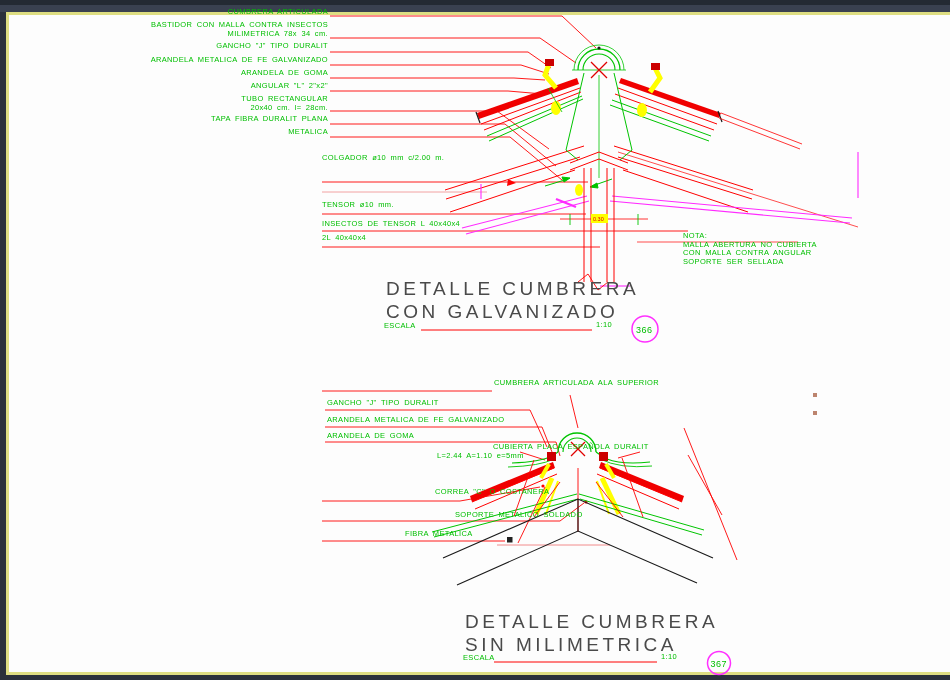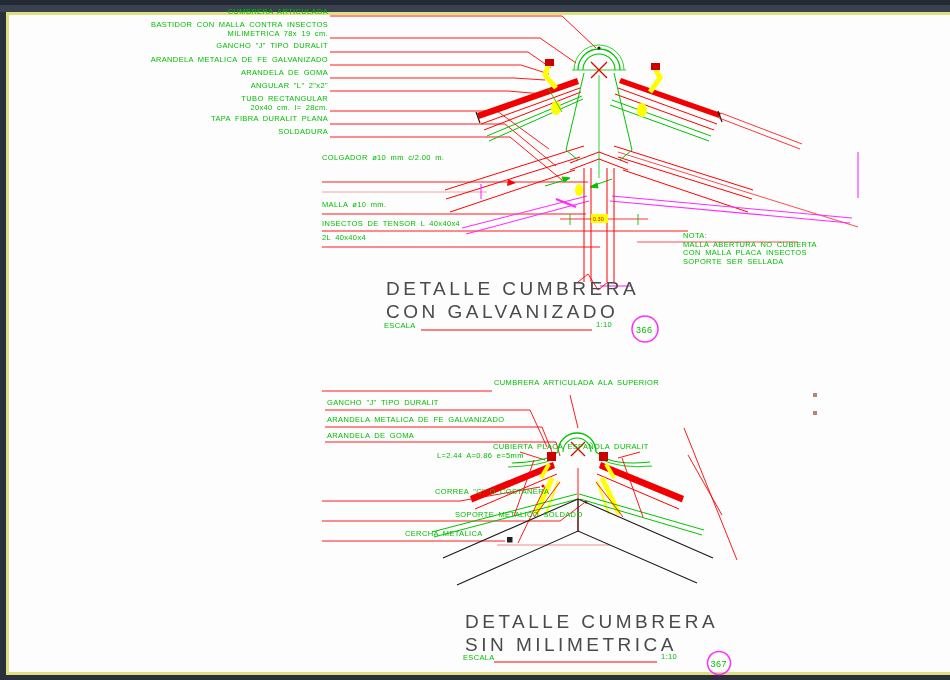--- a/index.html
+++ b/index.html
@@ -197,51 +197,51 @@
   <rect x="813" y="393" width="4" height="4" fill="#a05030" opacity="0.7"></rect>
   <rect x="813" y="411" width="4" height="4" fill="#a05030" opacity="0.7"></rect>
 
   <path d="M494,662 L657,662" stroke="#ff0000" stroke-width="1"></path>
   <circle cx="719" cy="663" r="11.5" stroke="#ff30ff" stroke-width="1.5" fill="none"></circle>
   <text class="bubble-txt" x="710.5" y="666.5">367</text>
 </svg>
 
 <span class="cad lt" style="top:8px">CUMBRERA ARTICULADA</span>
 <span class="cad lt" style="top:21px">BASTIDOR CON MALLA CONTRA INSECTOS</span>
-<span class="cad lt" style="top:29.5px">MILIMETRICA  78x 19 cm.</span>
+<span class="cad lt" style="top:29.5px">MILIMETRICA  78x 34 cm.</span>
 <span class="cad lt" style="top:42px">GANCHO "J" TIPO DURALIT</span>
 <span class="cad lt" style="top:55.5px">ARANDELA METALICA DE FE GALVANIZADO</span>
 <span class="cad lt" style="top:69px">ARANDELA DE GOMA</span>
 <span class="cad lt" style="top:82px">ANGULAR "L" 2"x2"</span>
 <span class="cad lt" style="top:95px">TUBO RECTANGULAR</span>
 <span class="cad lt" style="top:103.5px">20x40 cm. l= 28cm.</span>
 <span class="cad lt" style="top:115px">TAPA FIBRA DURALIT PLANA</span>
-<span class="cad lt" style="top:128px">SOLDADURA</span>
+<span class="cad lt" style="top:128px">METALICA</span>
 
 <span class="cad" style="left:322px;top:154px">COLGADOR ø10 mm c/2.00 m.</span>
-<span class="cad" style="left:322px;top:201px">MALLA ø10 mm.</span>
+<span class="cad" style="left:322px;top:201px">TENSOR ø10 mm.</span>
 <span class="cad" style="left:322px;top:219.5px">INSECTOS DE TENSOR L 40x40x4</span>
 <span class="cad" style="left:322px;top:233.5px">2L 40x40x4</span>
 
 <span class="cad" style="left:683px;top:232px">NOTA:</span>
 <span class="cad" style="left:683px;top:240.5px">MALLA ABERTURA NO CUBIERTA</span>
-<span class="cad" style="left:683px;top:249px">CON MALLA PLACA INSECTOS</span>
+<span class="cad" style="left:683px;top:249px">CON MALLA CONTRA ANGULAR</span>
 <span class="cad" style="left:683px;top:257.5px">SOPORTE SER SELLADA</span>
 
 <span class="title" style="left:386px;top:278px">DETALLE CUMBRERA</span>
 <span class="title" style="left:386px;top:301px">CON GALVANIZADO</span>
 <span class="cad" style="left:384px;top:322px">ESCALA</span>
 <span class="cad" style="left:596px;top:321px">1:10</span>
 
 <span class="cad" style="left:494px;top:379px">CUMBRERA ARTICULADA ALA SUPERIOR</span>
 <span class="cad" style="left:327px;top:399px">GANCHO "J" TIPO DURALIT</span>
 <span class="cad" style="left:327px;top:416px">ARANDELA METALICA DE FE GALVANIZADO</span>
 <span class="cad" style="left:327px;top:432px">ARANDELA DE GOMA</span>
 <span class="cad" style="left:493px;top:443px">CUBIERTA PLACA ESPAÑOLA DURALIT</span>
-<span class="cad" style="left:437px;top:452px">L=2.44   A=0.86   e=5mm</span>
+<span class="cad" style="left:437px;top:452px">L=2.44   A=1.10   e=5mm</span>
 <span class="cad" style="left:435px;top:488px">CORREA "C" O COSTANERA</span>
 <span class="cad" style="left:455px;top:511px">SOPORTE METALICO SOLDADO</span>
-<span class="cad" style="left:405px;top:530px">CERCHA METALICA</span>
+<span class="cad" style="left:405px;top:530px">FIBRA METALICA</span>
 
 <span class="title" style="left:465px;top:611px">DETALLE CUMBRERA</span>
 <span class="title" style="left:465px;top:634px">SIN MILIMETRICA</span>
 <span class="cad" style="left:463px;top:654px">ESCALA</span>
 <span class="cad" style="left:661px;top:653px">1:10</span>
 
 </body></html>

